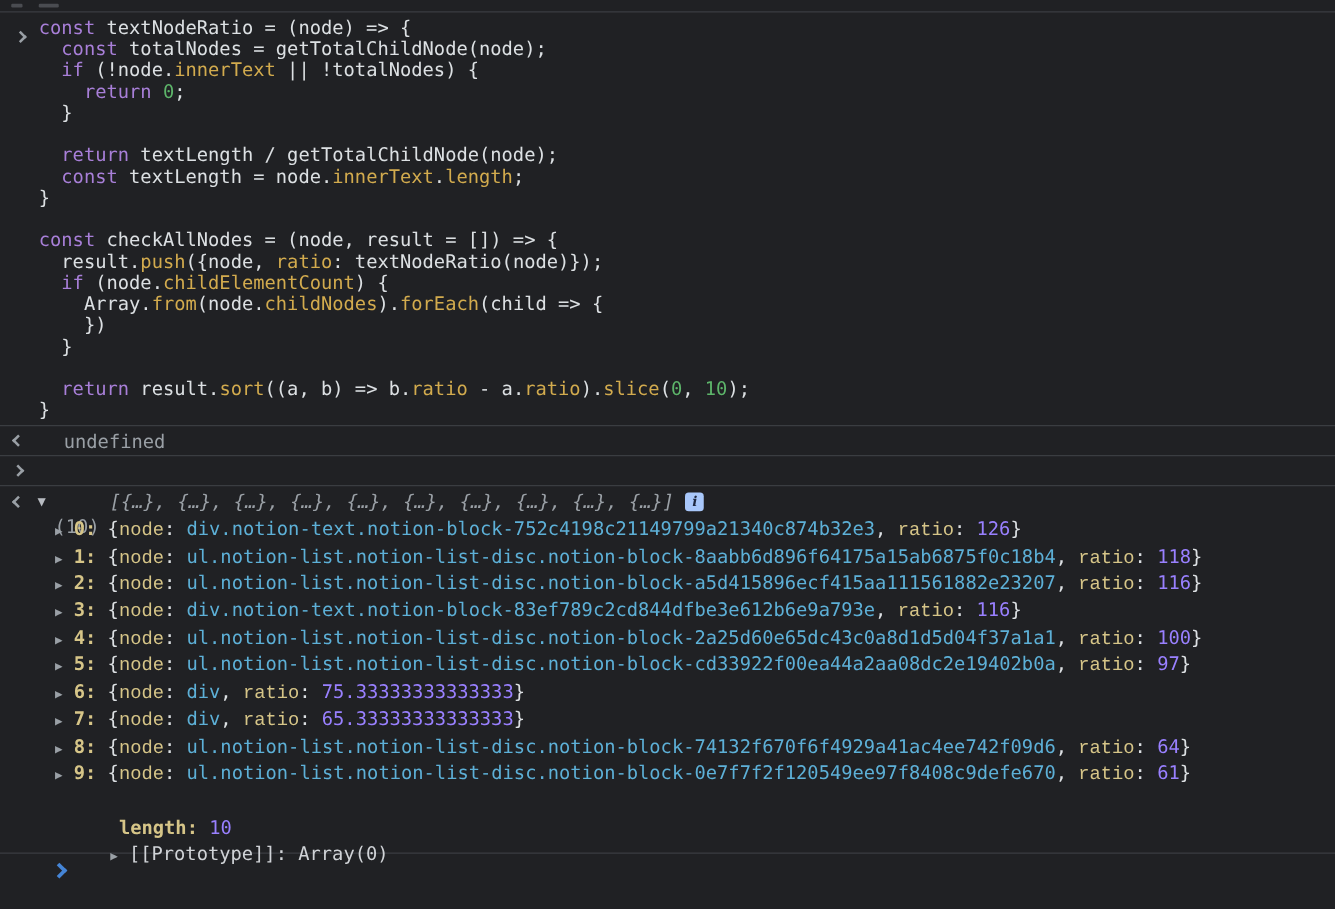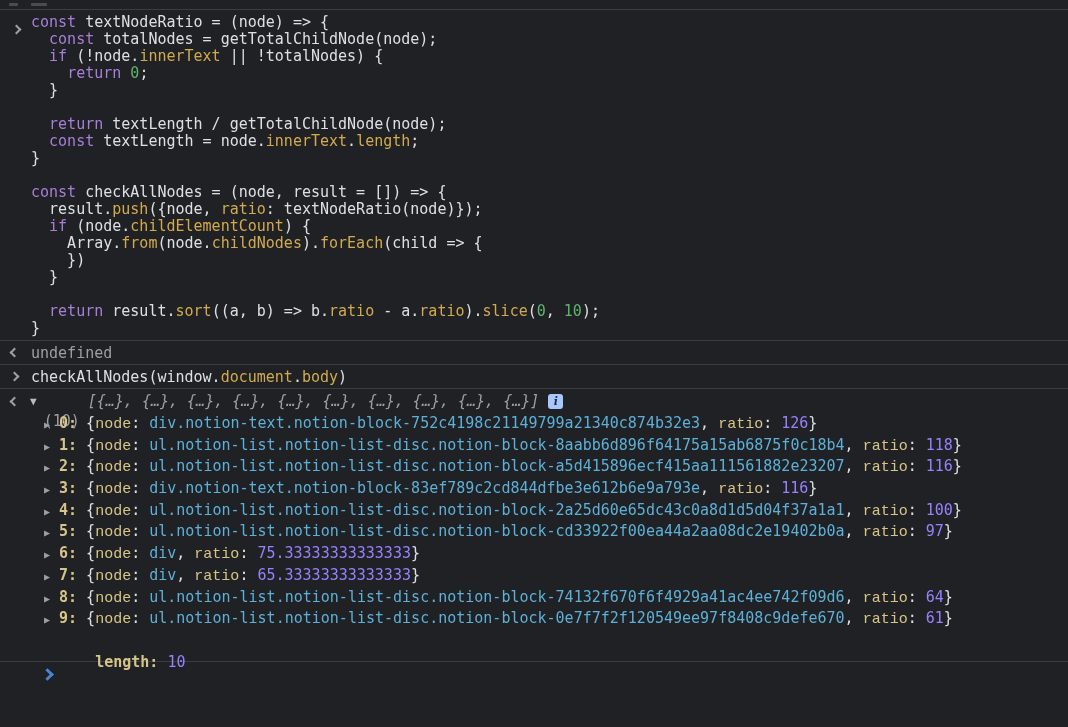--- a/index.html
+++ b/index.html
@@ -42,21 +42,21 @@
   .entry-code{display:flex;padding:4px 0 3px 0;}
   .entry-code .gutter{width:31px;flex:none;padding:5px 0 0 13px;}
   .code-block{flex:1;}
   .code-line{height:17px;line-height:17px;white-space:pre;}
   .tk-kw{color:var(--kw);}
   .tk-prop{color:var(--prop);}
   .tk-num{color:var(--numG);}
   .tk-pl{color:var(--text);}
 
   
-  .entry-row{display:flex;align-items:center;border-top:1px solid var(--divider);height:24px;white-space:pre;}
+  .entry-row{display:flex;align-items:center;border-top:1px solid var(--divider);height:24px;white-space:pre;gap:20px;}
   .entry-row .gut{width:31px;flex:none;padding-left:11px;display:flex;align-items:center;}
   .muted{color:var(--gray);}
 
   
   .entry-preview{display:flex;align-items:center;border-top:1px solid var(--divider);height:25px;white-space:pre;}
   .entry-preview .gut{width:30px;flex:none;padding-left:11px;display:flex;align-items:center;}
   .tri-down{color:#b8bcc2;font-size:11px;margin-right:7px;cursor:pointer;}
   .preview-count{color:var(--gray);margin-right:8px;margin-top:40px;}
   .preview-body{color:var(--gray);font-style:italic;}
   .info-badge{
@@ -121,21 +121,20 @@
       </div>
   </div>
 
   <div class="entry-row">
     <div class="gut"><span class="chev left"></span></div>
     <span class="muted">undefined</span>
   </div>
 
   <div class="entry-row">
     <div class="gut"><span class="chev right"></span></div>
-    <span><span class="tk-pl">checkAllNodes(window.</span><span class="tk-prop">document</span><span class="tk-pl">.</span><span class="tk-prop">body</span><span class="tk-pl">)</span></span>
   </div>
 
   <div class="entry-preview">
     <div class="gut"><span class="chev left"></span></div>
     <span class="tri-down">▼</span>
     <span class="preview-count">(10)</span>
     <span class="preview-body">[{…}, {…}, {…}, {…}, {…}, {…}, {…}, {…}, {…}, {…}]</span>
     <span class="info-badge">i</span>
   </div>
 
@@ -149,20 +148,23 @@
       <div class="tree-row"><span class="tri">▶</span><span class="t-idx">6: </span><span class="t-pl">{</span><span class="t-key">node</span><span class="t-pl">: </span><span class="t-node">div</span><span class="t-pl">, </span><span class="t-key">ratio</span><span class="t-pl">: </span><span class="t-num">75.33333333333333</span><span class="t-pl">}</span></div>
       <div class="tree-row"><span class="tri">▶</span><span class="t-idx">7: </span><span class="t-pl">{</span><span class="t-key">node</span><span class="t-pl">: </span><span class="t-node">div</span><span class="t-pl">, </span><span class="t-key">ratio</span><span class="t-pl">: </span><span class="t-num">65.33333333333333</span><span class="t-pl">}</span></div>
       <div class="tree-row"><span class="tri">▶</span><span class="t-idx">8: </span><span class="t-pl">{</span><span class="t-key">node</span><span class="t-pl">: </span><span class="t-node">ul.notion-list.notion-list-disc.notion-block-74132f670f6f4929a41ac4ee742f09d6</span><span class="t-pl">, </span><span class="t-key">ratio</span><span class="t-pl">: </span><span class="t-num">64</span><span class="t-pl">}</span></div>
       <div class="tree-row"><span class="tri">▶</span><span class="t-idx">9: </span><span class="t-pl">{</span><span class="t-key">node</span><span class="t-pl">: </span><span class="t-node">ul.notion-list.notion-list-disc.notion-block-0e7f7f2f120549ee97f8408c9defe670</span><span class="t-pl">, </span><span class="t-key">ratio</span><span class="t-pl">: </span><span class="t-num">61</span><span class="t-pl">}</span></div>
     </div>
 
   <div class="tree-row">
     <span class="tri hidden">▶</span><span class="t-idx">length</span><span class="t-idx">: </span><span class="t-num">10</span>
   </div>
 
+  <div class="tree-row" style="padding-left:52px;">
+    <span class="tri">▶</span><span class="t-proto">[[Prototype]]</span><span class="t-proto">: </span><span class="t-proto">Array(0)</span>
+  </div>
 
   <div class="spacer"></div>
 
   <div class="prompt-row">
     <span class="chev right blue"></span>
   </div>
 
 </div>
 
 </body></html>

